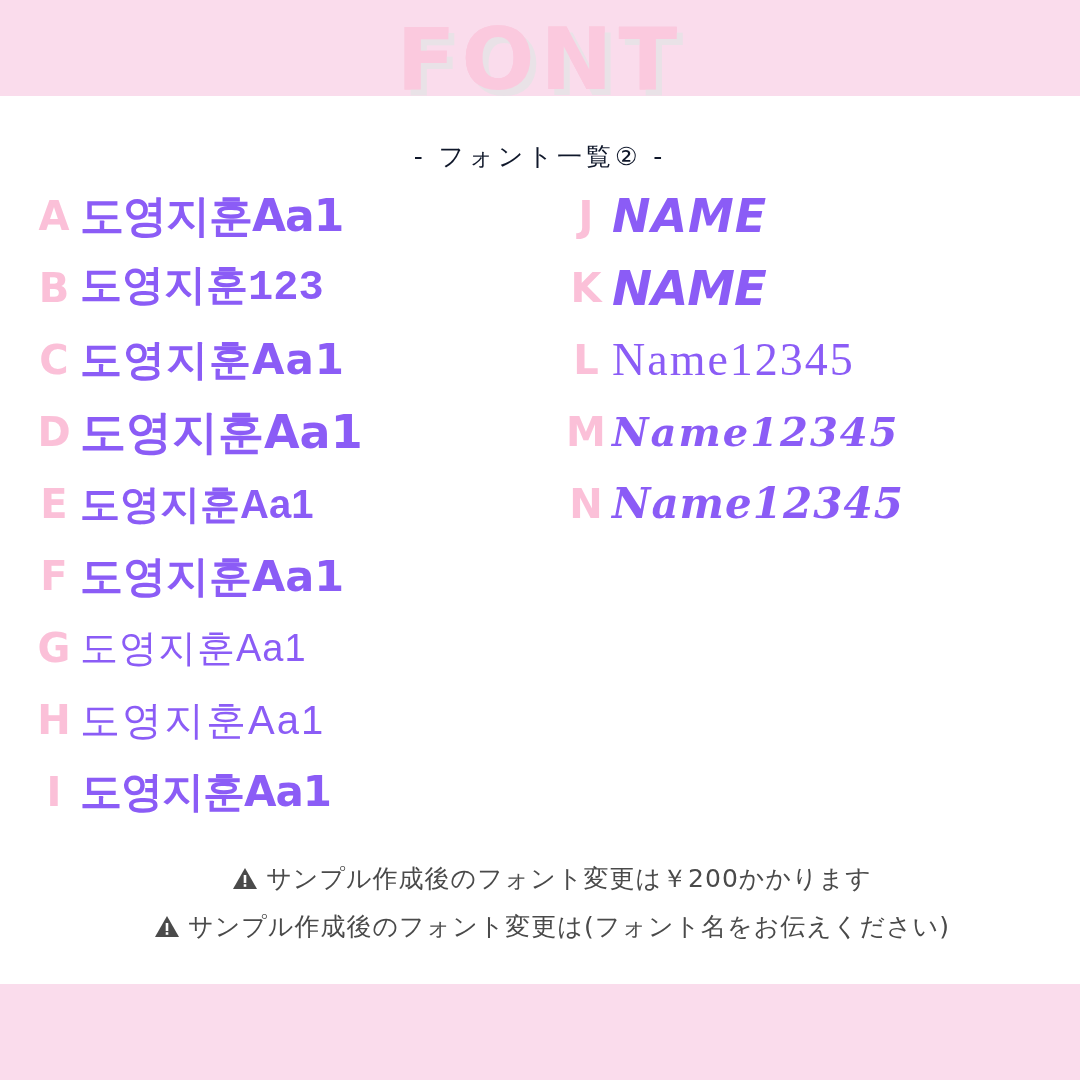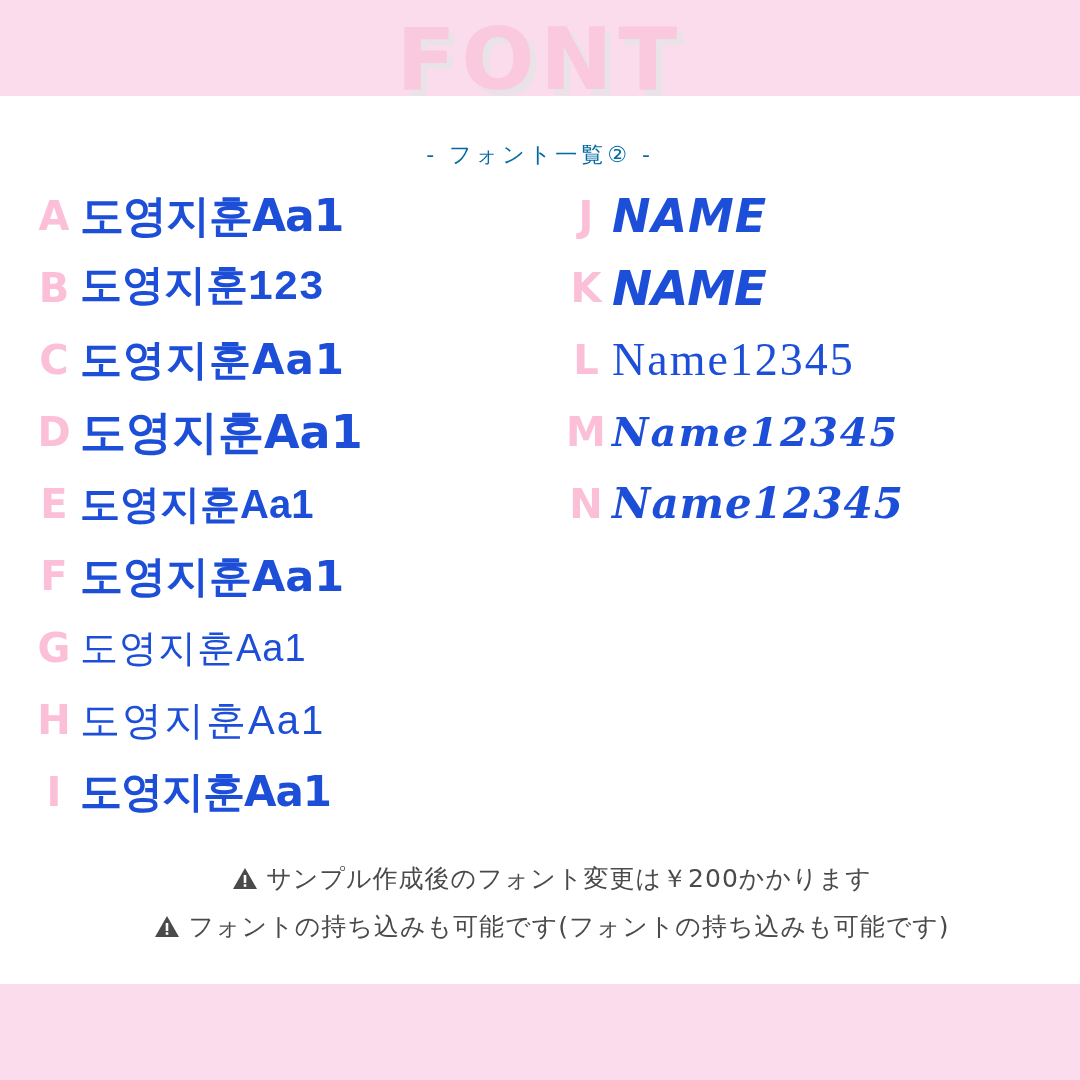--- a/index.html
+++ b/index.html
@@ -51,23 +51,23 @@
       0 0 0 #fbc9de;
     line-height: 1.05;
   }
   .subtitle {
     position: absolute;
     top: 140px;
     left: 0;
     width: 1080px;
     text-align: center;
     font-family: "DejaVu Sans", sans-serif;
-    font-size: 22px;
+    font-size: 25px;
     letter-spacing: 4px;
-    color: #0369a1;
+    color: #0f172a;
     z-index: 5;
   }
 
   
   .columns {
     position: absolute;
     top: 180px;
     left: 0;
     width: 1080px;
     height: 650px;
@@ -90,21 +90,21 @@
     width: 52px;
     flex: 0 0 52px;
     text-align: center;
     font-family: "DejaVu Sans", sans-serif;
     font-size: 40px;
     font-weight: bold;
     color: #fbc0d8;
     line-height: 1;
   }
   .sample {
-    color: #1d4ed8;
+    color: #8b5cf6;
     white-space: nowrap;
     line-height: 1;
   }
 
   
   .s-a { font-family: "DejaVu Sans", sans-serif; font-size: 44px; font-weight: bold; letter-spacing: -1px; }
   .s-b { font-family: Liberation Mono, monospace; font-size: 42px; font-weight: bold; letter-spacing: 0px; }
   .s-c { font-family: "DejaVu Sans", sans-serif; font-size: 42px; font-weight: bold; letter-spacing: 1px; }
   .s-d { font-family: "DejaVu Sans", sans-serif; font-size: 46px; font-weight: bold; letter-spacing: 0px; }
   .s-e { font-family: "Liberation Sans", sans-serif; font-size: 40px; font-weight: bold; letter-spacing: 0px; }
@@ -250,17 +250,17 @@
         </svg>
       </span><span>サンプル作成後のフォント変更は￥200かかります</span>
     </div>
     <div class="note">
       <span class="warn-icon">
         <svg width="26" height="24" viewBox="0 0 26 24" xmlns="http://www.w3.org/2000/svg">
           <path d="M13 1 L25 22 L1 22 Z" fill="#4a4a4a"></path>
           <rect x="11.7" y="8" width="2.6" height="8" fill="#ffffff"></rect>
           <rect x="11.7" y="17.2" width="2.6" height="2.6" fill="#ffffff"></rect>
         </svg>
-      </span><span>フォントの持ち込みも可能です(フォントの持ち込みも可能です)</span>
+      </span><span>サンプル作成後のフォント変更は(フォント名をお伝えください)</span>
     </div>
   </div>
 
 </div>
 
 </body></html>

